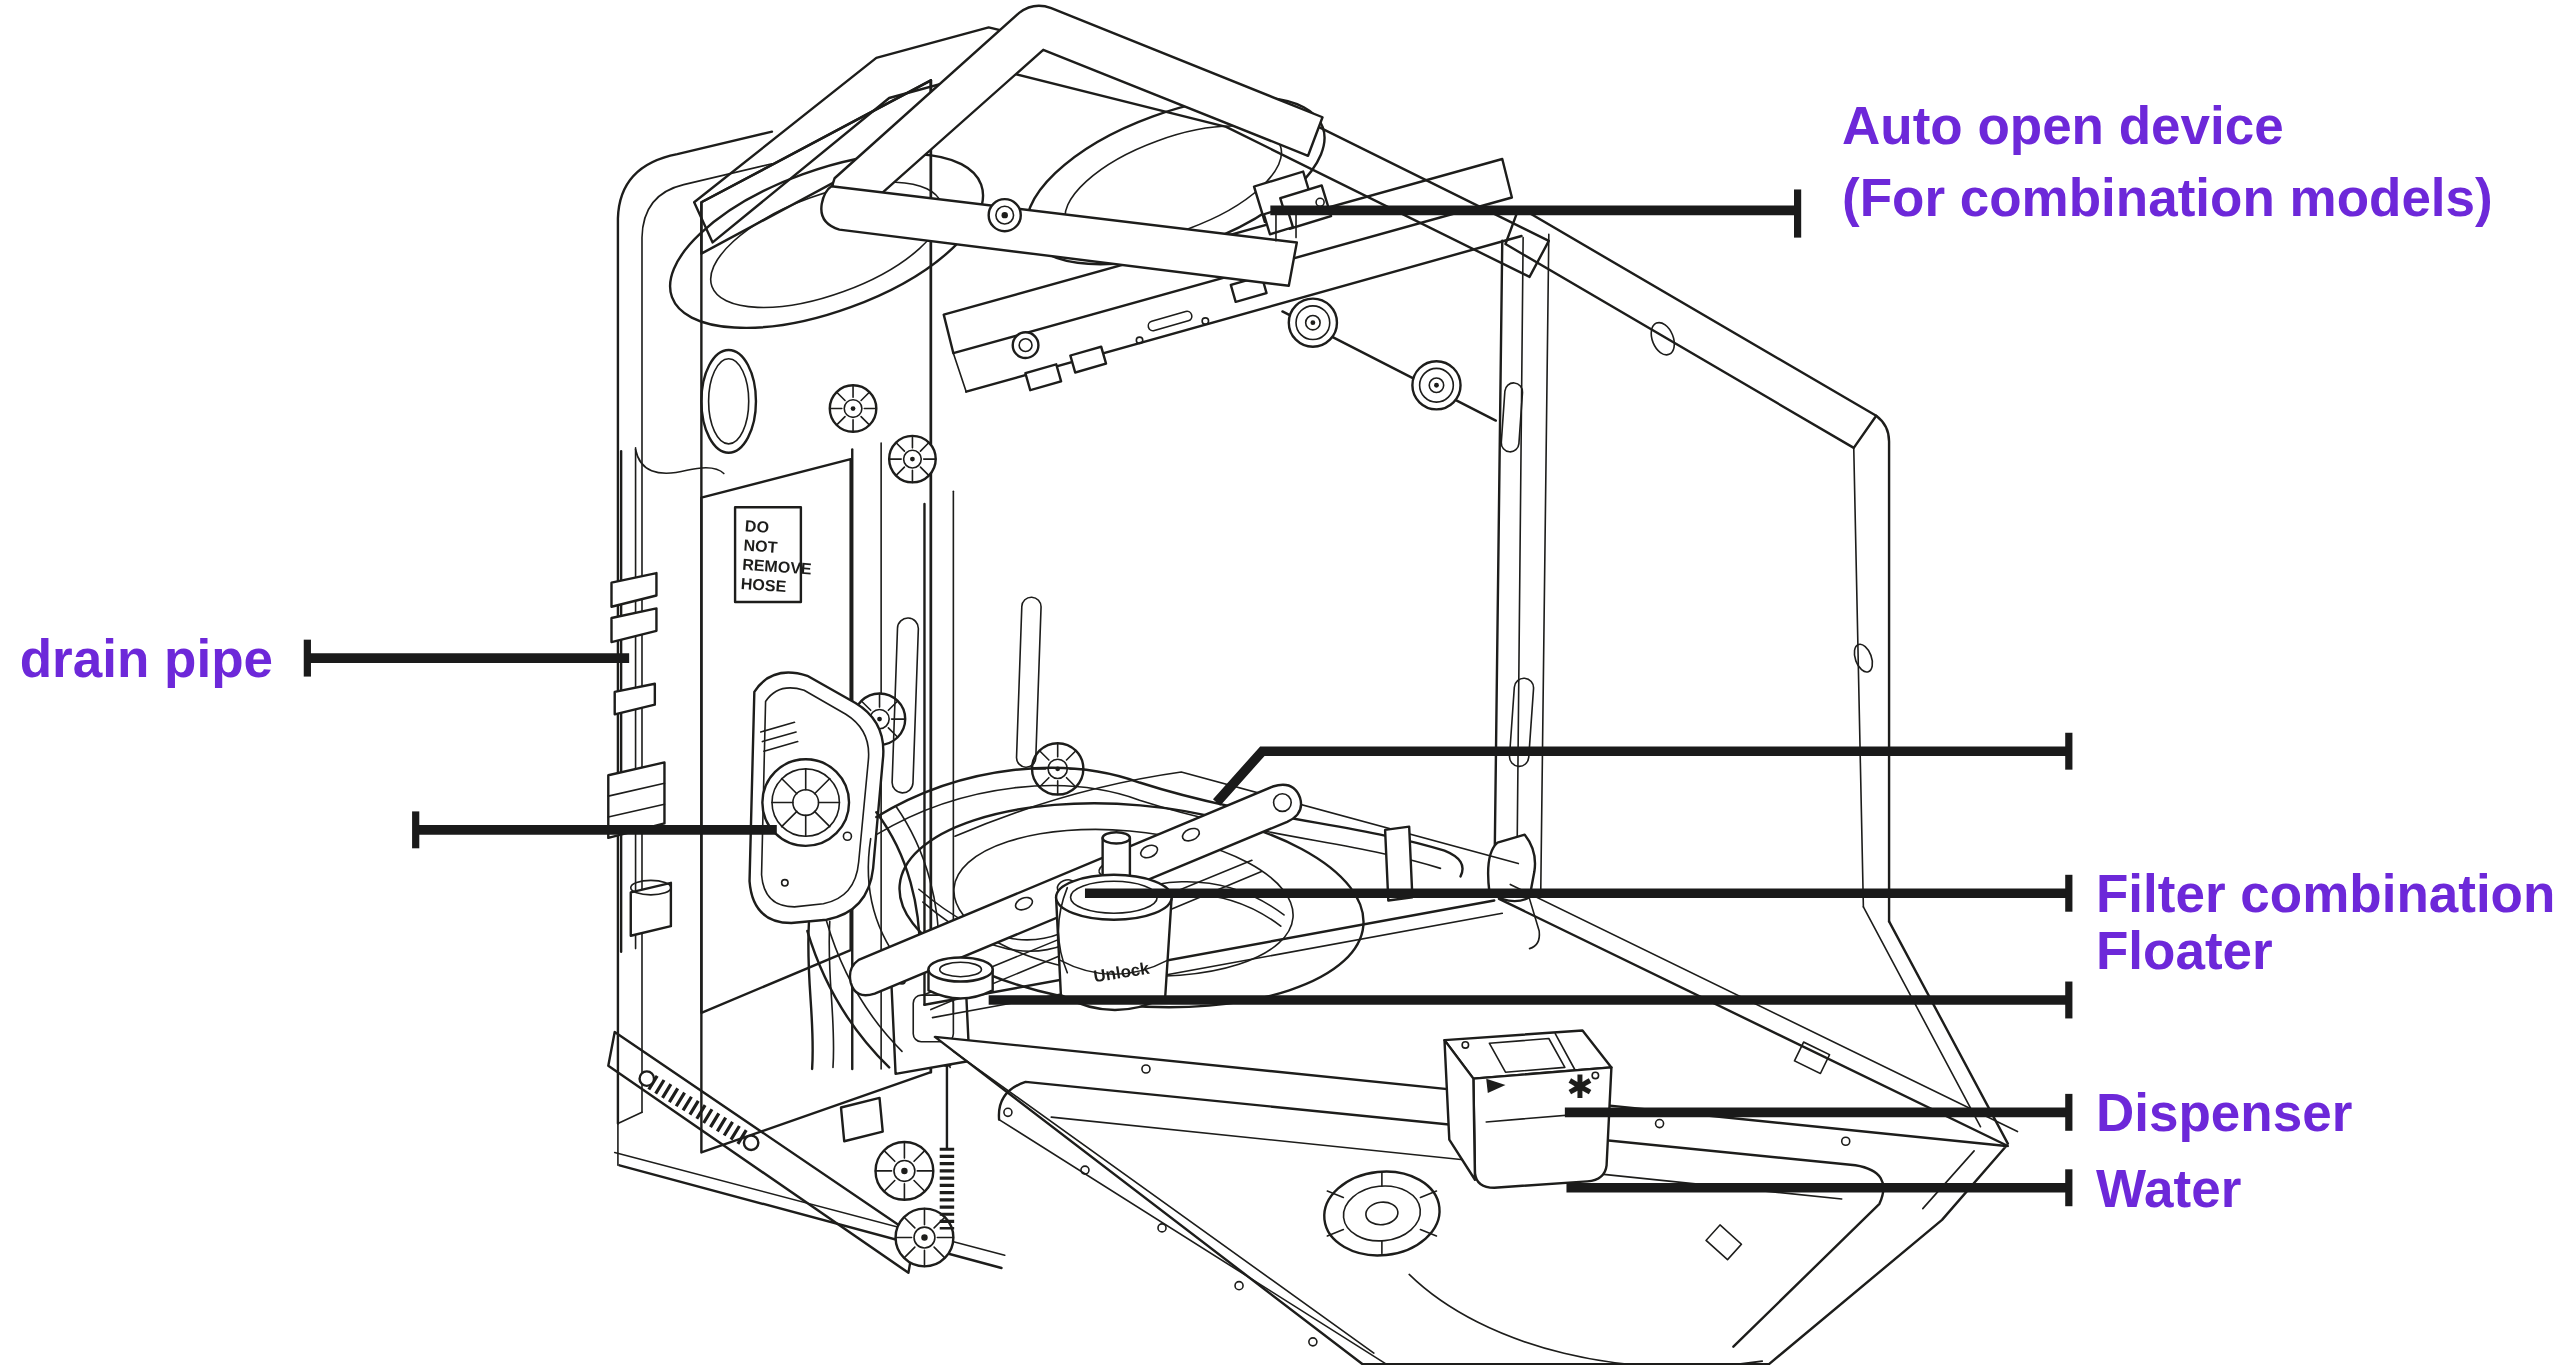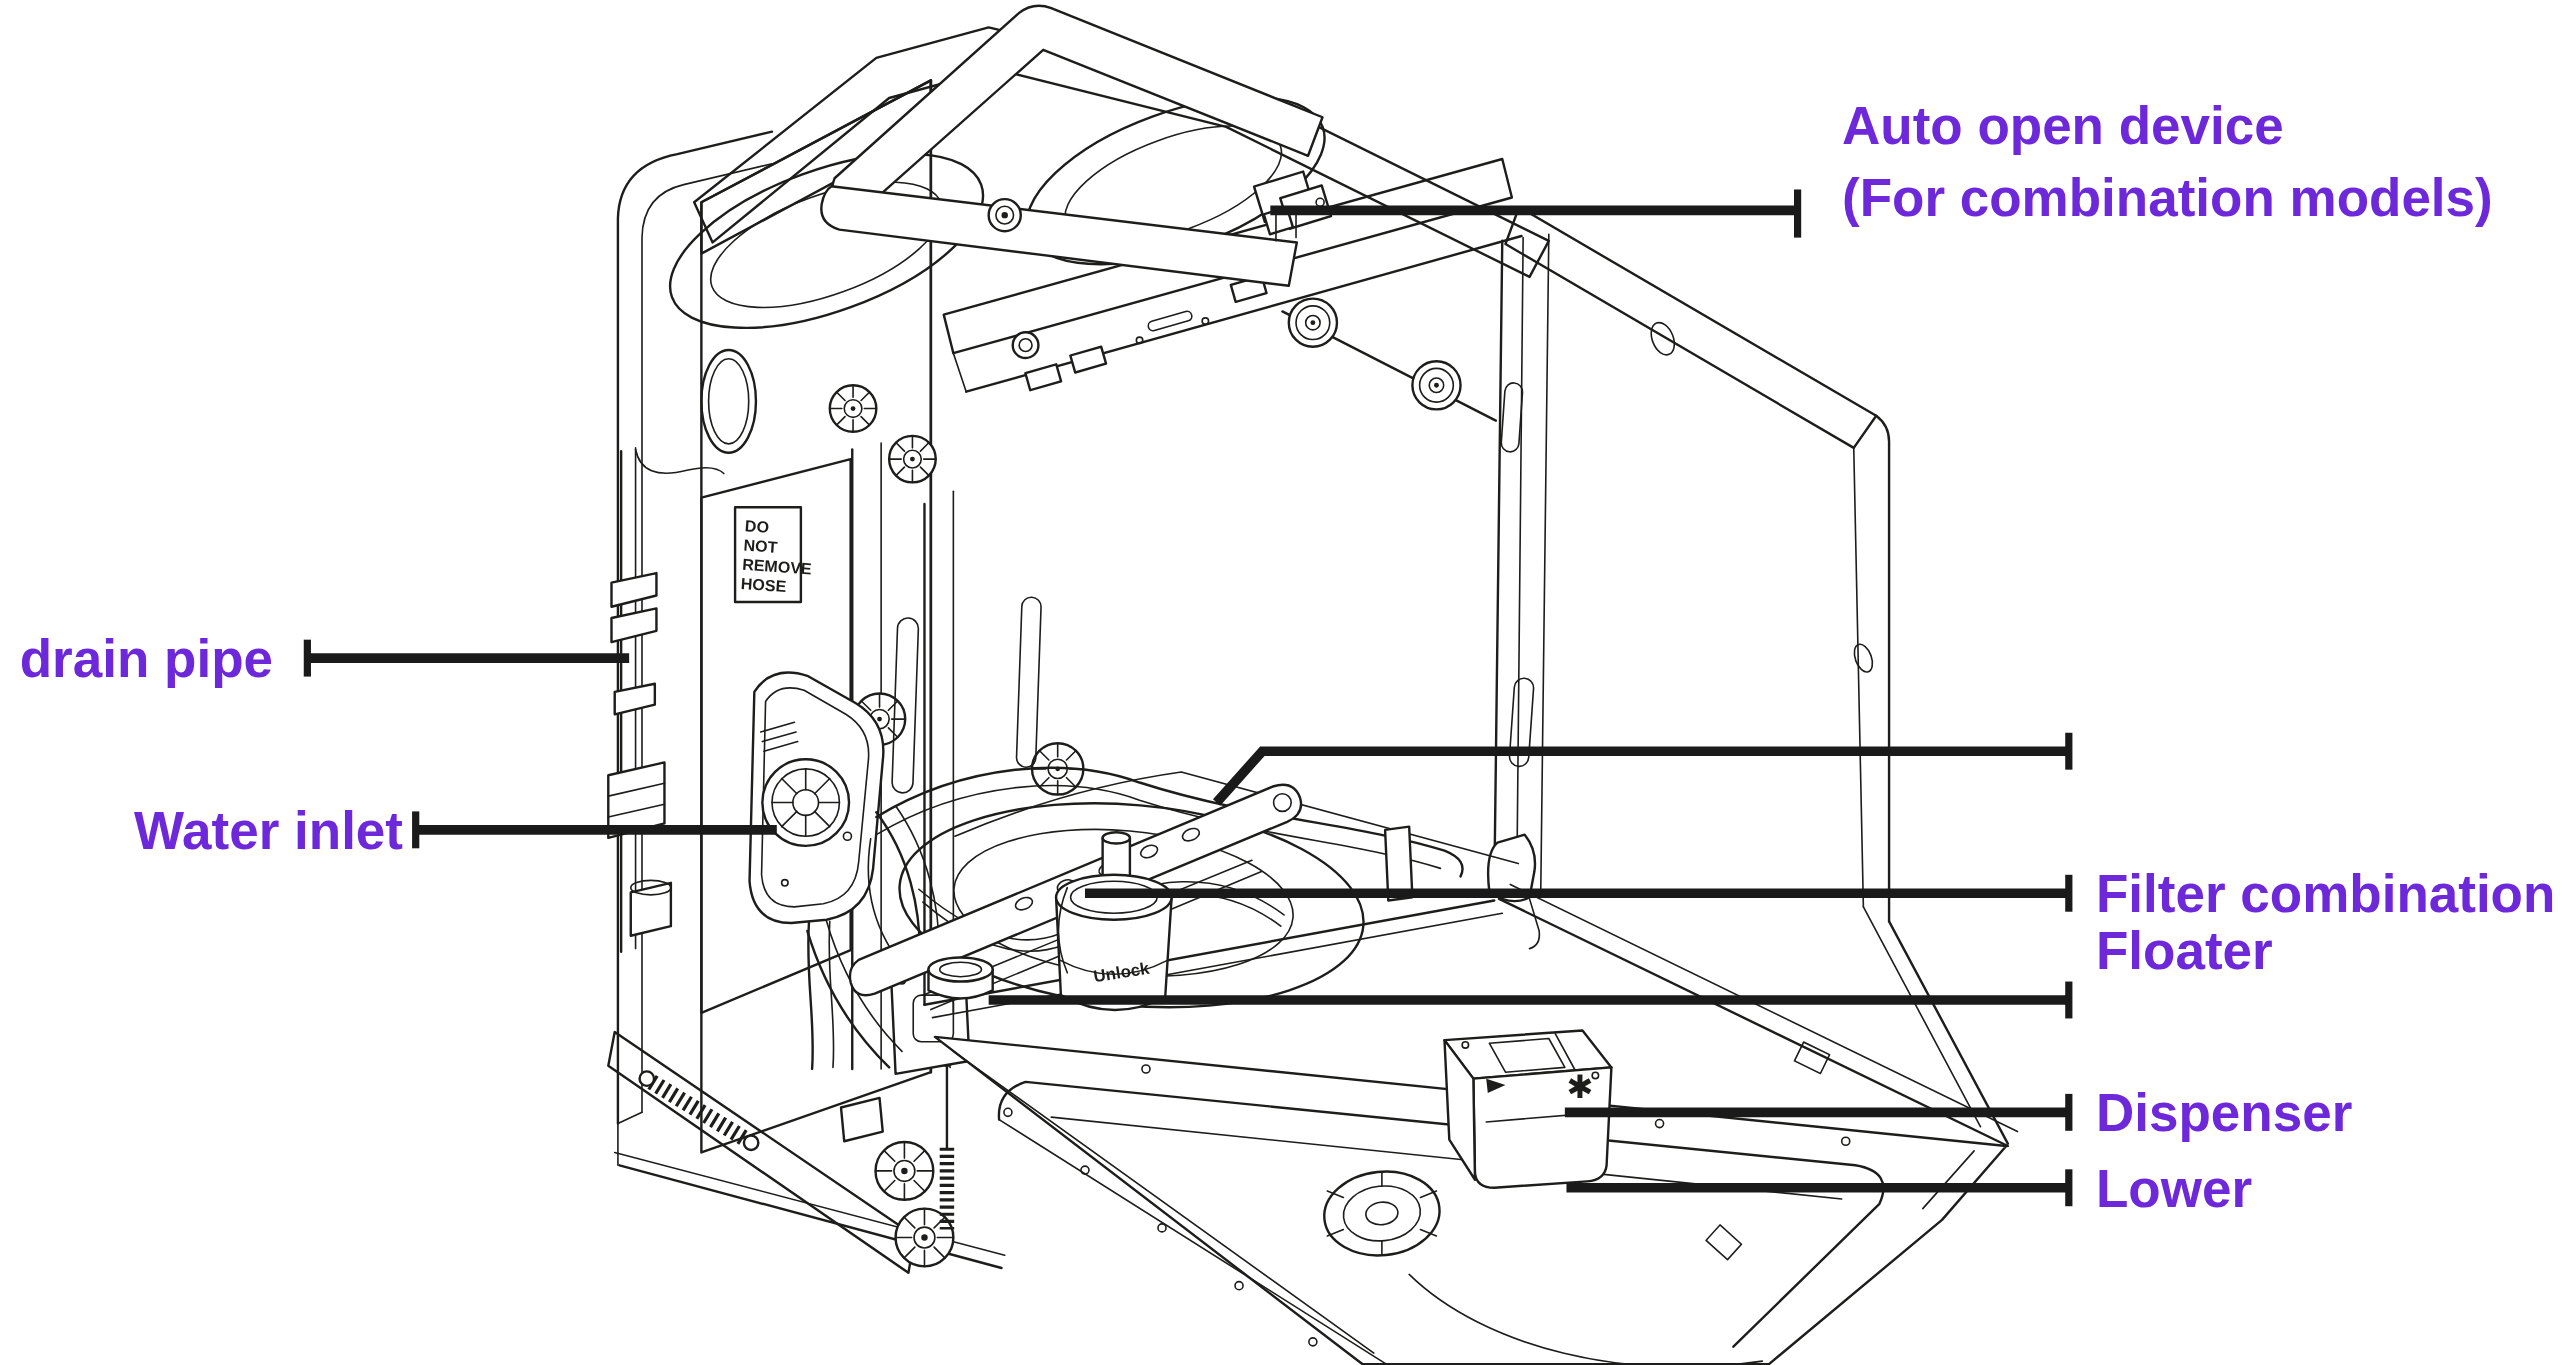--- a/index.html
+++ b/index.html
@@ -373,25 +373,24 @@
   </g>
 </svg>
 
 <div class="label right multi" style="left:1842px;top:162px;">
   <div>Auto open device</div>
   <div>(For combination models)</div>
 </div>
 
 <div class="label left" style="left:273px;top:658px;">drain pipe</div>
 
-<div class="label left" style="left:403px;top:830px;">Water inlet</div>
 
 
 <div class="label right" style="left:2096px;top:893px;">Filter combination</div>
 
 <div class="label right" style="left:2096px;top:950px;">Floater</div>
 
 <div class="label right" style="left:2096px;top:1112px;">Dispenser</div>
 
-<div class="label right" style="left:2096px;top:1188px;">Lower</div>
+<div class="label right" style="left:2096px;top:1188px;">Water</div>
 
 </div>
 
 
 </body></html>

